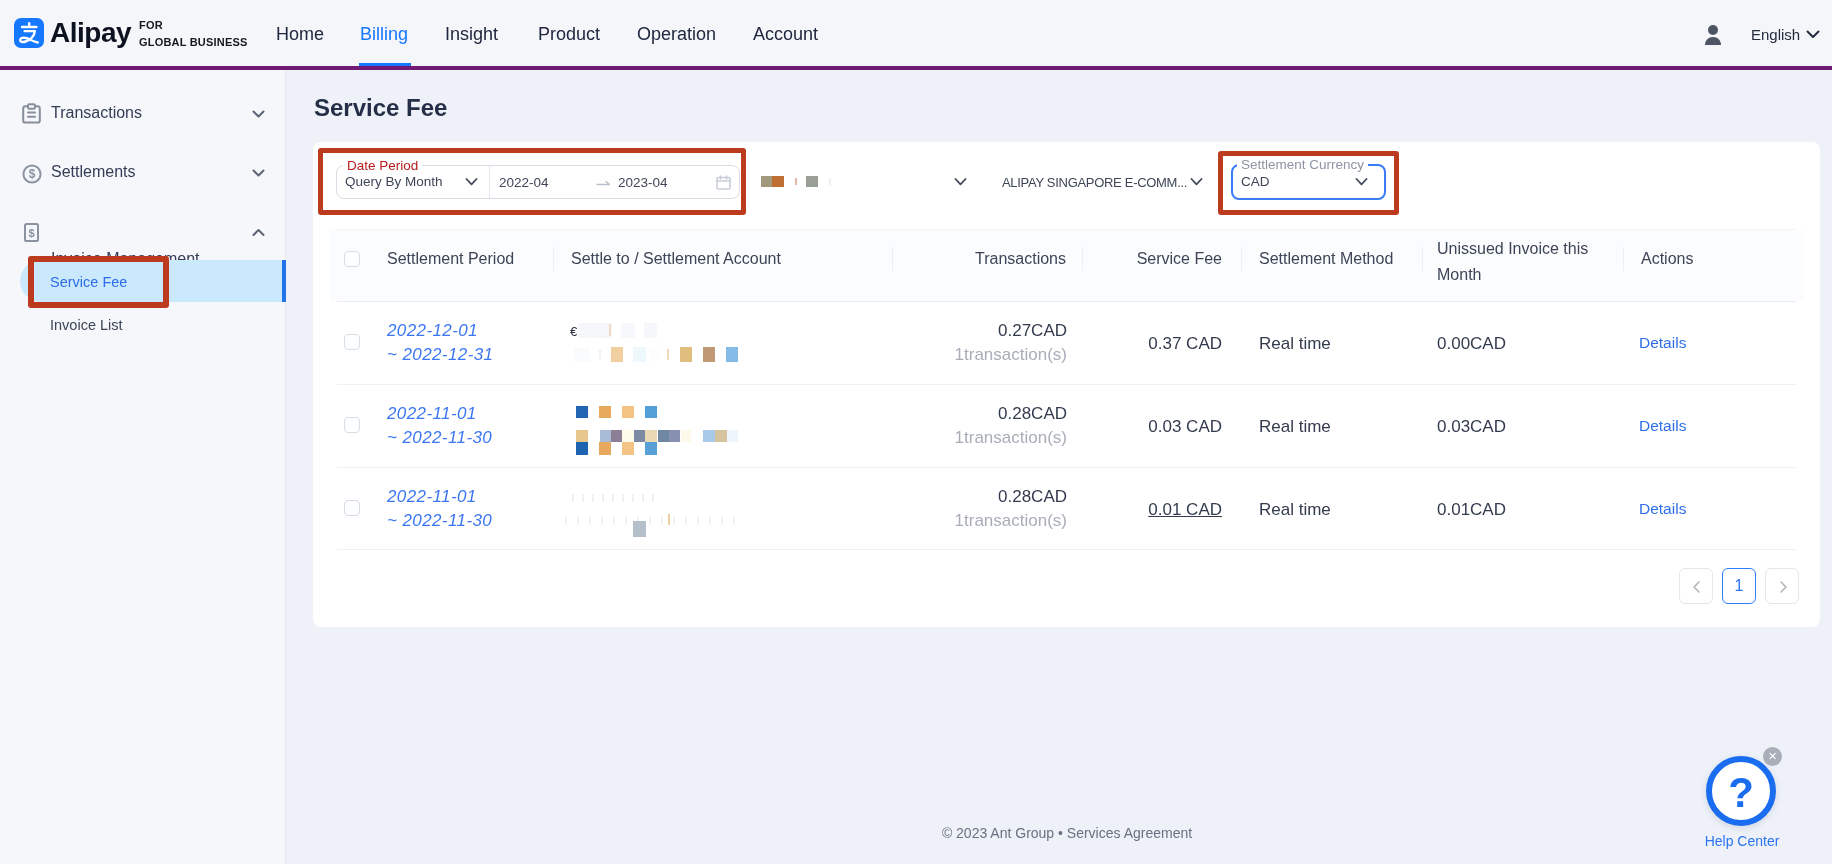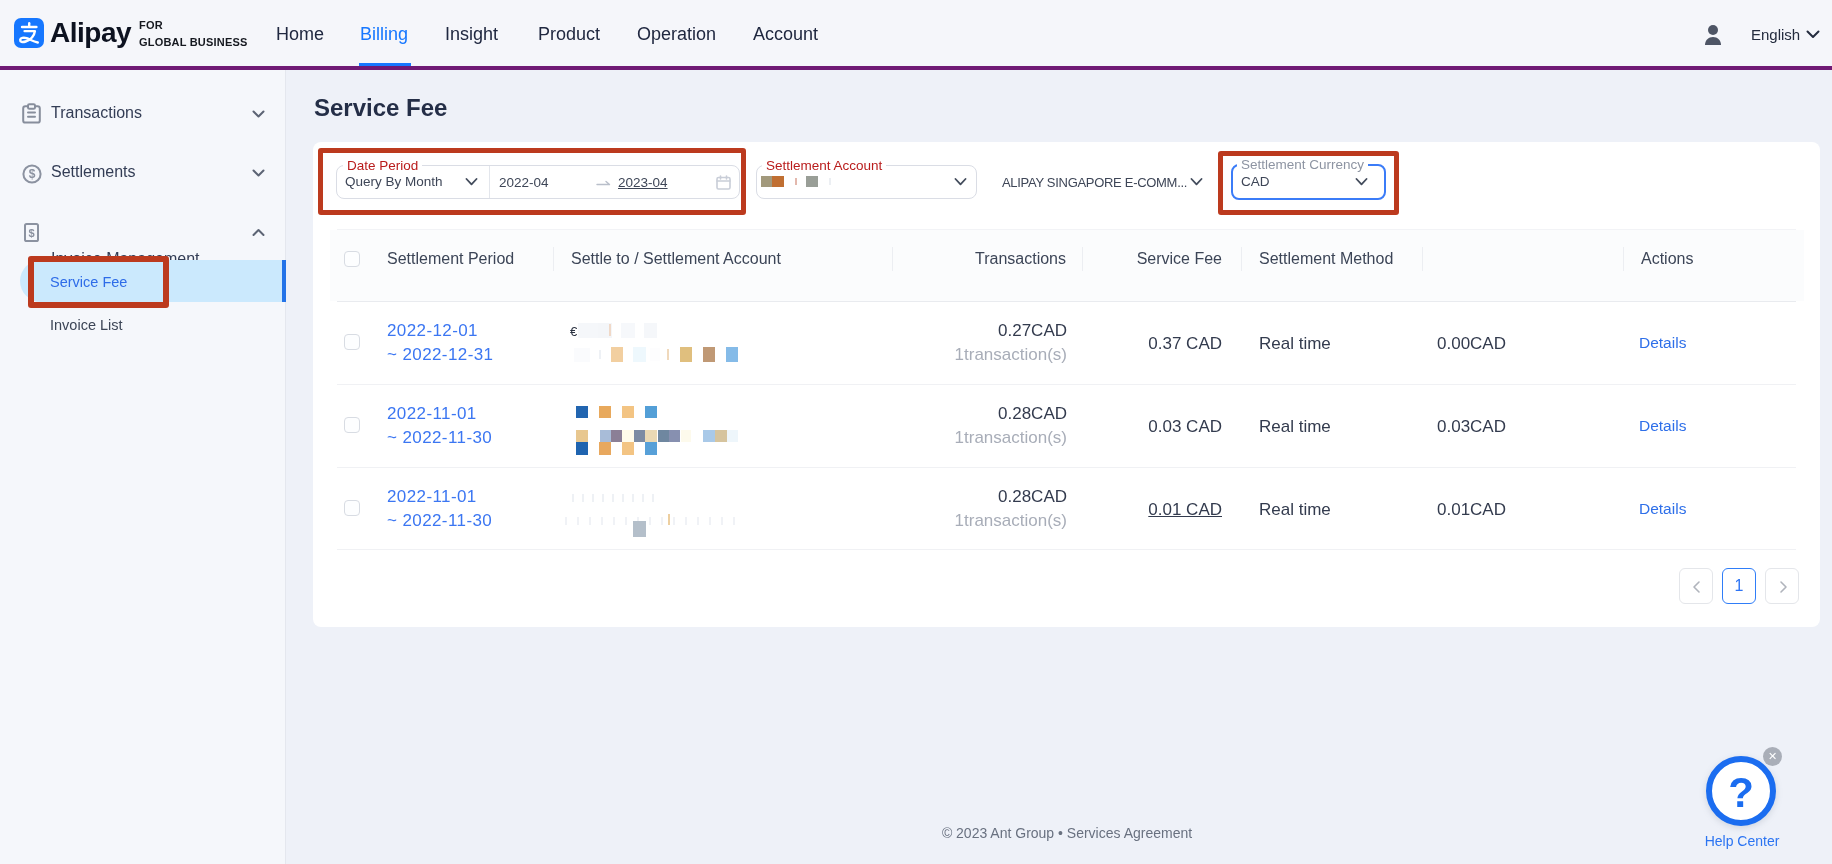--- a/index.html
+++ b/index.html
@@ -41,21 +41,21 @@
 
   
   .redrect { position:absolute; border:5px solid #bc3a1e; border-radius:3px; z-index:20; }
 
   
   .thead-txt { position:absolute; font-size:16px; font-weight:500; color:#3c4557; line-height:19px; }
   .tsep { position:absolute; width:1px; height:24px; top:247px; background:#eceef2; }
   .hline { position:absolute; left:337px; width:1459px; height:1px; }
   .cell { position:absolute; font-size:17px; color:#333b4e; line-height:19px; }
   .cell-gray { position:absolute; font-size:17px; color:#a8adb8; line-height:19px; }
-  .link { color:#3b76f2; letter-spacing:0.4px; }
+  .link { color:#3b76f2; letter-spacing:0.4px;font-style:italic; }
   .details { position:absolute; font-size:15.5px; font-weight:500; color:#2e6fe9; }
   .cbx { position:absolute; width:16px; height:16px; border:1px solid #d8dce3; border-radius:4px; background:#fdfeff; }
   .mb { position:absolute; }
 
   
   .pgbtn { position:absolute; top:568px; width:34px; height:36px; border:1px solid #e4e6ea; border-radius:6px; background:#fff; }
   .pgbtn svg { position:absolute; left:10px; top:11px; }
 
   #footer { position:absolute; left:897px; top:825px; width:340px; text-align:center; font-size:14px; color:#697180; }
 
@@ -142,29 +142,26 @@
   </div>
   <div class="ftext" style="left:345px; top:174px;">Query By Month</div>
   <svg class="chev-dark" style="left:465px; top:178px;" width="13" height="8" viewBox="0 0 13 8">
       <path d="M1.5 1 L6.5 6.3 L11.5 1" stroke="#434c5c" stroke-width="1.8" fill="none" stroke-linecap="round" stroke-linejoin="round"></path>
     </svg>
   <div class="abs" style="left:489px; top:166px; width:1px; height:32px; background:#e3e6ec;"></div>
   <div class="ftext" style="left:499px; top:175px;">2022-04</div>
   <svg class="abs" style="left:596px; top:179px;" width="16" height="7" viewBox="0 0 16 7">
       <path d="M1 5.5 H13 M10 2.5 L13.5 5.5" stroke="#b9bfca" stroke-width="1.4" fill="none" stroke-linecap="round"></path>
     </svg>
-  <div class="ftext" style="left:618px; top:175px;text-decoration:underline;">2023-04</div>
+  <div class="ftext" style="left:618px; top:175px;">2023-04</div>
   <svg class="abs" style="left:716px; top:175px;" width="15" height="15" viewBox="0 0 15 15">
     <rect x="1" y="2.5" width="13" height="11.5" rx="1.5" stroke="#c9ced8" stroke-width="1.6" fill="none"></rect>
     <path d="M1 6 H14 M4.5 1 V4 M10.5 1 V4" stroke="#c9ced8" stroke-width="1.6" stroke-linecap="round"></path>
   </svg>
 
-  <div class="fgroup" style="left:756px; top:165px; width:221px; height:34px;">
-    <div class="flabel" style="left:5px;">Settlement Account</div>
-  </div>
   <div class="mb" style="left:761px; top:176px; width:11px; height:11px; background:#a2997c;"></div>
   <div class="mb" style="left:772px; top:176px; width:12px; height:11px; background:#c06f32;"></div>
   <div class="mb" style="left:795px; top:178px; width:2px; height:7px; background:#e3b8ad;"></div>
   <div class="mb" style="left:806px; top:176px; width:12px; height:11px; background:#999e97;"></div>
   <div class="mb" style="left:829px; top:178px; width:2px; height:7px; background:#eceff3;"></div>
   <svg class="chev-dark" style="left:954px; top:178px;" width="13" height="8" viewBox="0 0 13 8">
       <path d="M1.5 1 L6.5 6.3 L11.5 1" stroke="#434c5c" stroke-width="1.8" fill="none" stroke-linecap="round" stroke-linejoin="round"></path>
     </svg>
 
   <div class="ftext" style="left:1002px; top:175px; font-size:13px; letter-spacing:-0.3px;">ALIPAY SINGAPORE E-COMM...</div>
@@ -189,20 +186,21 @@
   <div class="hline" style="top:384px; background:#f0f1f4;"></div>
   <div class="hline" style="top:467px; background:#f0f1f4;"></div>
   <div class="hline" style="top:549px; background:#f0f1f4;"></div>
 
   <div class="cbx" style="left:344px; top:251px;"></div>
   <div class="thead-txt" style="left:387px; top:249px;">Settlement Period</div>
   <div class="thead-txt" style="left:571px; top:249px;">Settle to / Settlement Account</div>
   <div class="thead-txt" style="left:920px; top:249px; width:146px; text-align:right;">Transactions</div>
   <div class="thead-txt" style="left:1100px; top:249px; width:122px; text-align:right;">Service Fee</div>
   <div class="thead-txt" style="left:1259px; top:249px;">Settlement Method</div>
+  <div class="thead-txt" style="left:1437px; top:236px; width:170px; line-height:26px;">Unissued Invoice this Month</div>
   <div class="thead-txt" style="left:1641px; top:249px;">Actions</div>
   <div class="tsep" style="left:553px;"></div>
   <div class="tsep" style="left:892px;"></div>
   <div class="tsep" style="left:1082px;"></div>
   <div class="tsep" style="left:1241px;"></div>
   <div class="tsep" style="left:1422px;"></div>
   <div class="tsep" style="left:1623px;"></div>
 
   <div class="cbx" style="left:344px; top:334px;"></div>
   <div class="cell link" style="left:387px; top:321px;">2022-12-01</div>

